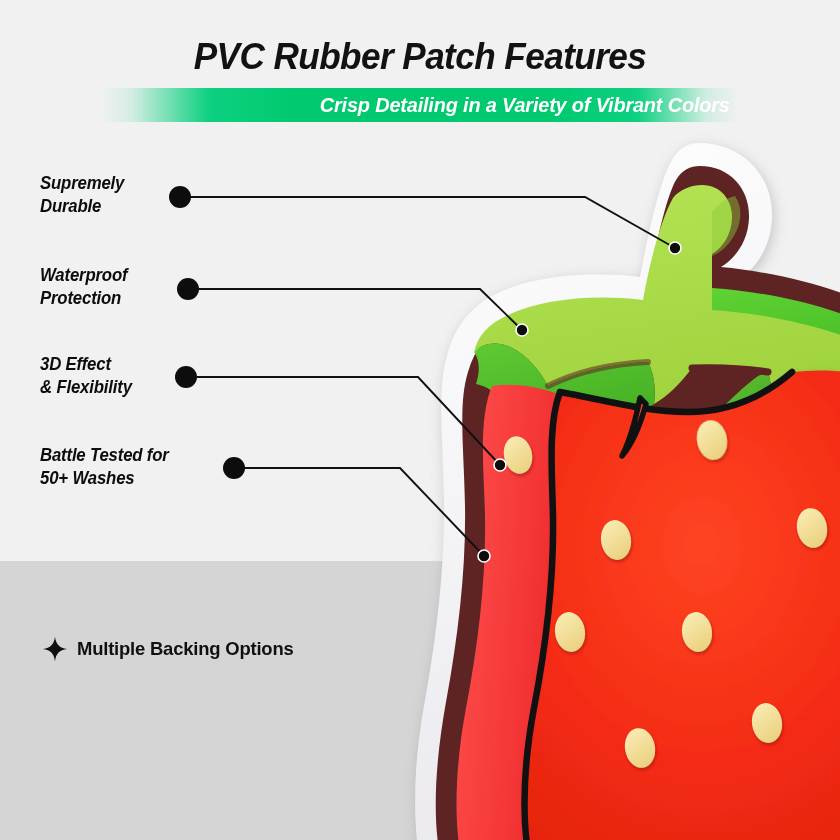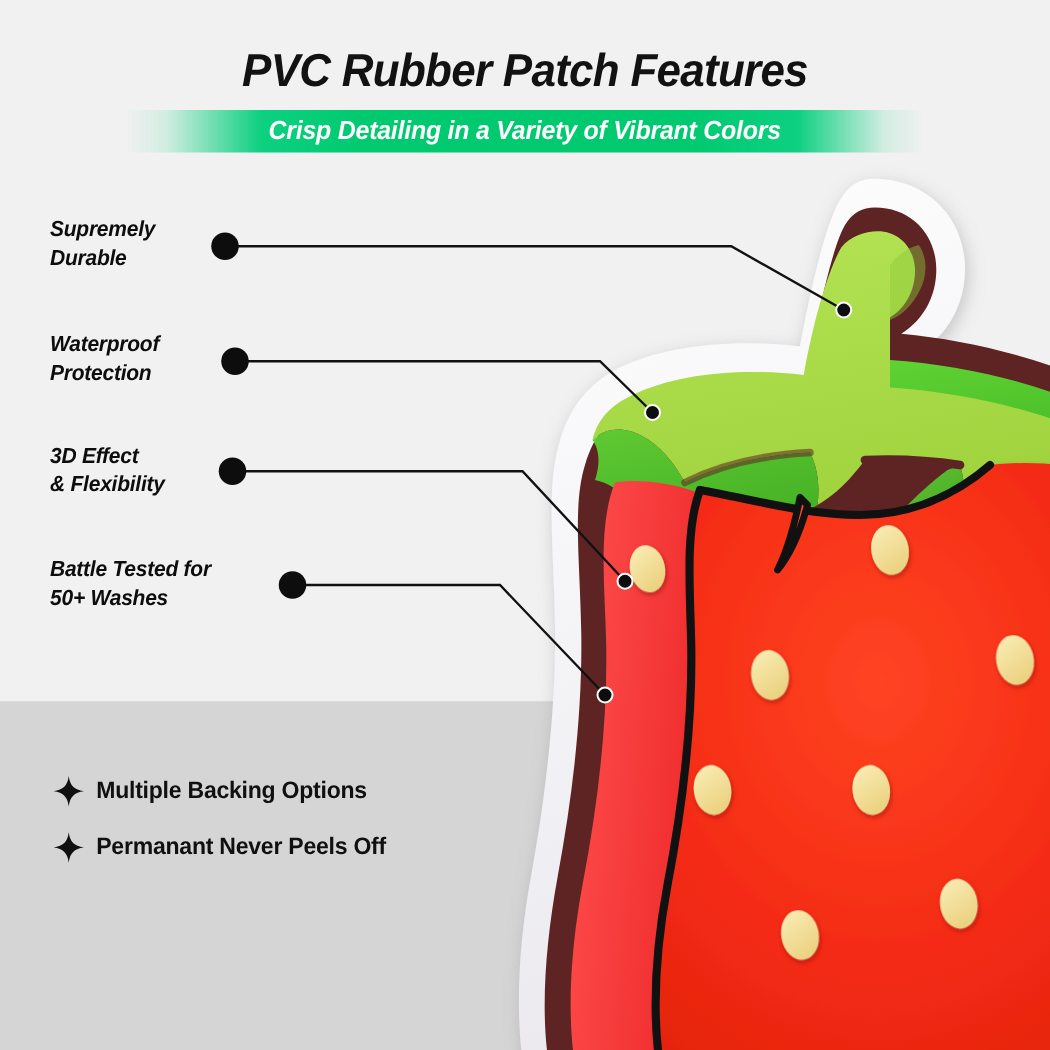--- a/index.html
+++ b/index.html
@@ -30,21 +30,21 @@
     position:absolute; left:100px; top:88px; width:640px; height:34px;
     background:linear-gradient(to right,
         rgba(0,212,126,0) 0%,
         rgba(0,212,126,0.12) 5%,
         rgba(0,206,122,0.95) 17%,
         #00c96f 30%,
         #00c96f 70%,
         rgba(0,206,122,0.95) 84%,
         rgba(0,212,126,0.12) 95%,
         rgba(0,212,126,0) 100%);
-    display:flex; align-items:center; justify-content:center;
+    display:flex; align-items:center; justify-content:flex-end;
   }
   .subtitle {
     font-size:21px; font-weight:bold; font-style:italic;
     color:#ffffff; letter-spacing:-0.2px;
     transform:scaleX(0.95);
     white-space:nowrap;
   }
 
   
   #berry { position:absolute; left:0; top:0; width:840px; height:840px; pointer-events:none; }
@@ -55,21 +55,21 @@
     font-size:17.5px; font-weight:bold; font-style:italic;
     color:#0d0d0d; line-height:1.32;
     white-space:pre-line;
     letter-spacing:-0.2px;
     transform:scaleX(0.96);
     transform-origin:left center;
   }
   #leaders { position:absolute; left:0; top:0; width:840px; height:840px; }
 
   
-  .feature-list { position:absolute; left:40px; top:610px; width:460px; }
+  .feature-list { position:absolute; left:40px; top:626px; width:460px; }
   .feature-row {
     display:flex; align-items:center;
     height:45px; margin-bottom:0px;
   }
   .spark { width:30px; height:26px; flex:0 0 30px; }
   .feature-text {
     font-size:19px; font-weight:bold; color:#101010;
     letter-spacing:-0.2px; margin-left:7px;
     transform:scaleX(0.97); transform-origin:left center;
   }
@@ -281,23 +281,17 @@
 
   <div class="feature-list">
 
     <div class="feature-row">
       <svg class="spark" viewBox="0 0 30 30">
         <path d="M15 1 C16.2 10 20 13.8 29 15 C20 16.2 16.2 20 15 29 C13.8 20 10 16.2 1 15 C10 13.8 13.8 10 15 1 Z" fill="#101010"></path>
       </svg>
       <div class="feature-text">Multiple Backing Options</div>
     </div>
 
-    <div class="feature-row">
-      <svg class="spark" viewBox="0 0 30 30">
-        <path d="M15 1 C16.2 10 20 13.8 29 15 C20 16.2 16.2 20 15 29 C13.8 20 10 16.2 1 15 C10 13.8 13.8 10 15 1 Z" fill="#101010"></path>
-      </svg>
-      <div class="feature-text">Permanant Never Peels Off</div>
-    </div>
 
 
 
   </div>
 </div>
 
 </body></html>

